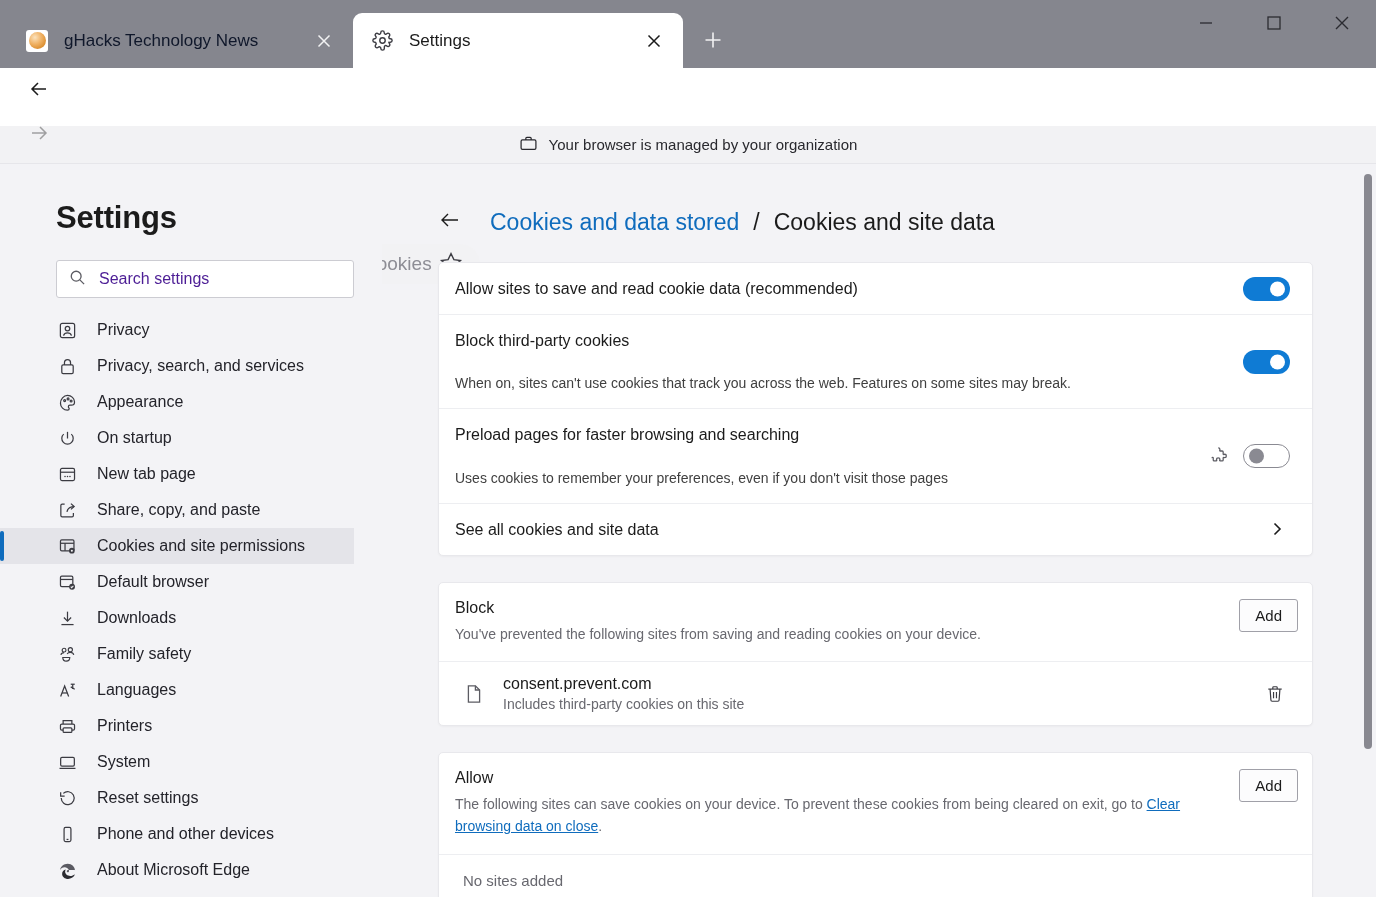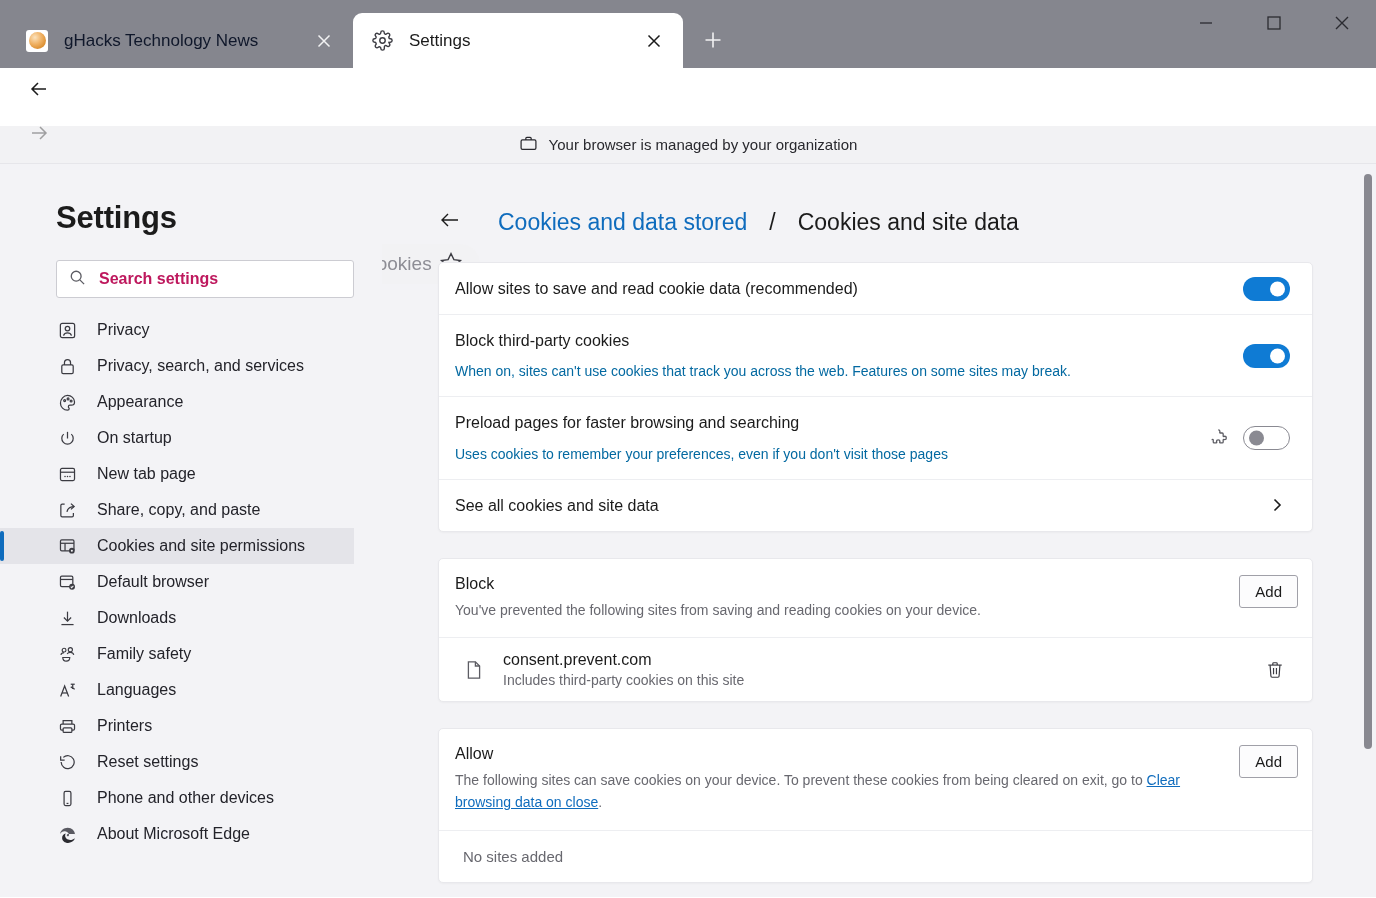--- a/index.html
+++ b/index.html
@@ -105,55 +105,55 @@
   }
   .settings-title {
     font-size: 31px; font-weight: 600; color: #1b1b1b;
     padding-left: 56px; margin-bottom: 24px; letter-spacing: -.2px;
   }
   .searchbox {
     margin: 0 0 14px 56px; height: 38px; background: #ffffff;
     border: 1px solid #ccccd2; border-radius: 3px;
     display: flex; align-items: center; padding: 0 12px; gap: 13px;
   }
-  .search-ph { font-size: 16px; color: #be185d; font-weight: bold; }
+  .search-ph { font-size: 16px; color: #4c1d95; }
   .nav-item {
     height: 36px; display: flex; align-items: center; gap: 19px;
     padding-left: 56px; position: relative; color: #23232a; font-size: 16px;
   }
   .nav-item .ico { width: 22px; flex: 0 0 22px; display: flex; align-items: center; justify-content: center; }
   .nav-item.selected { background: #e4e4e9; }
   .nav-item.selected::before {
     content: ""; position: absolute; left: 0; top: 3px; bottom: 3px;
     width: 4px; border-radius: 2px; background: #0f6cbd;
   }
 
   
   .content {
     flex: 1 1 auto; position: relative; overflow: hidden;
     padding: 44px 0 0 56px;
   }
-  .crumb { display: flex; align-items: center; gap: 36px; margin-bottom: 26px; }
+  .crumb { display: flex; align-items: center; gap: 28px; margin-bottom: 26px; }
   .crumb-text { font-size: 23px; color: #1b1b1b; }
   .crumb-link { color: #0f6cbd; }
   .crumb-sep { color: #1b1b1b; }
 
   .card {
     width: 875px; background: #ffffff;
     border: 1px solid #e8e8ec; border-radius: 5px;
     margin-bottom: 26px; box-shadow: 0 1px 2px rgba(0,0,0,.035);
   }
   .row {
     display: flex; align-items: center; padding: 0 22px 0 16px;
     border-bottom: 1px solid #edeef1; min-height: 46px;
   }
   .row:last-child { border-bottom: none; }
   .row-text { flex: 1 1 auto; padding: 14px 0; }
   .row-title { font-size: 16px; color: #1b1b1b; line-height: 1.45; }
-  .row-desc { font-size: 14px; color: #0369a1; line-height: 1.5; margin-top: 9px; }
+  .row-desc { font-size: 14px; color: #404040; line-height: 1.5; margin-top: 21px; }
 
   .toggle {
     width: 47px; height: 24px; border-radius: 12px; flex: 0 0 47px;
     position: relative; margin-left: 18px;
   }
   .toggle.on { background: #0f7bd4; }
   .toggle.off { background: #ffffff; border: 1px solid #8a8a92; }
   .toggle .knob {
     position: absolute; width: 15px; height: 15px; border-radius: 50%;
     top: 50%; transform: translateY(-50%);
@@ -491,20 +491,29 @@
       <span class="ico">
         <svg width="19" height="19" viewBox="0 0 20 20" fill="none" stroke="#3b3b42" stroke-width="1.3">
           <path d="M5.4 7.4V3.8h9.2v3.6"></path>
           <rect x="2.6" y="7.4" width="14.8" height="6.4" rx="1.4"></rect>
           <rect x="5.4" y="11.4" width="9.2" height="4.8" rx="1" fill="#f3f3f6"></rect>
         </svg>
       </span>
       <span>Printers</span>
     </div>
 
+    <div class="nav-item">
+      <span class="ico">
+        <svg width="19" height="19" viewBox="0 0 20 20" fill="none" stroke="#3b3b42" stroke-width="1.3">
+          <rect x="2.8" y="4.6" width="14.4" height="9.2" rx="1.4"></rect>
+            <path d="M1.6 16.2h16.8"></path>
+        </svg>
+      </span>
+      <span>System</span>
+    </div>
 
     <div class="nav-item">
       <span class="ico">
         <svg width="19" height="19" viewBox="0 0 20 20" fill="none" stroke="#3b3b42" stroke-width="1.3">
           <path d="M3.4 9.6a6.8 6.8 0 1 0 2.2-5"></path>
             <path d="M2.8 3.4v4.2h4.2"></path>
         </svg>
       </span>
       <span>Reset settings</span>
     </div>

